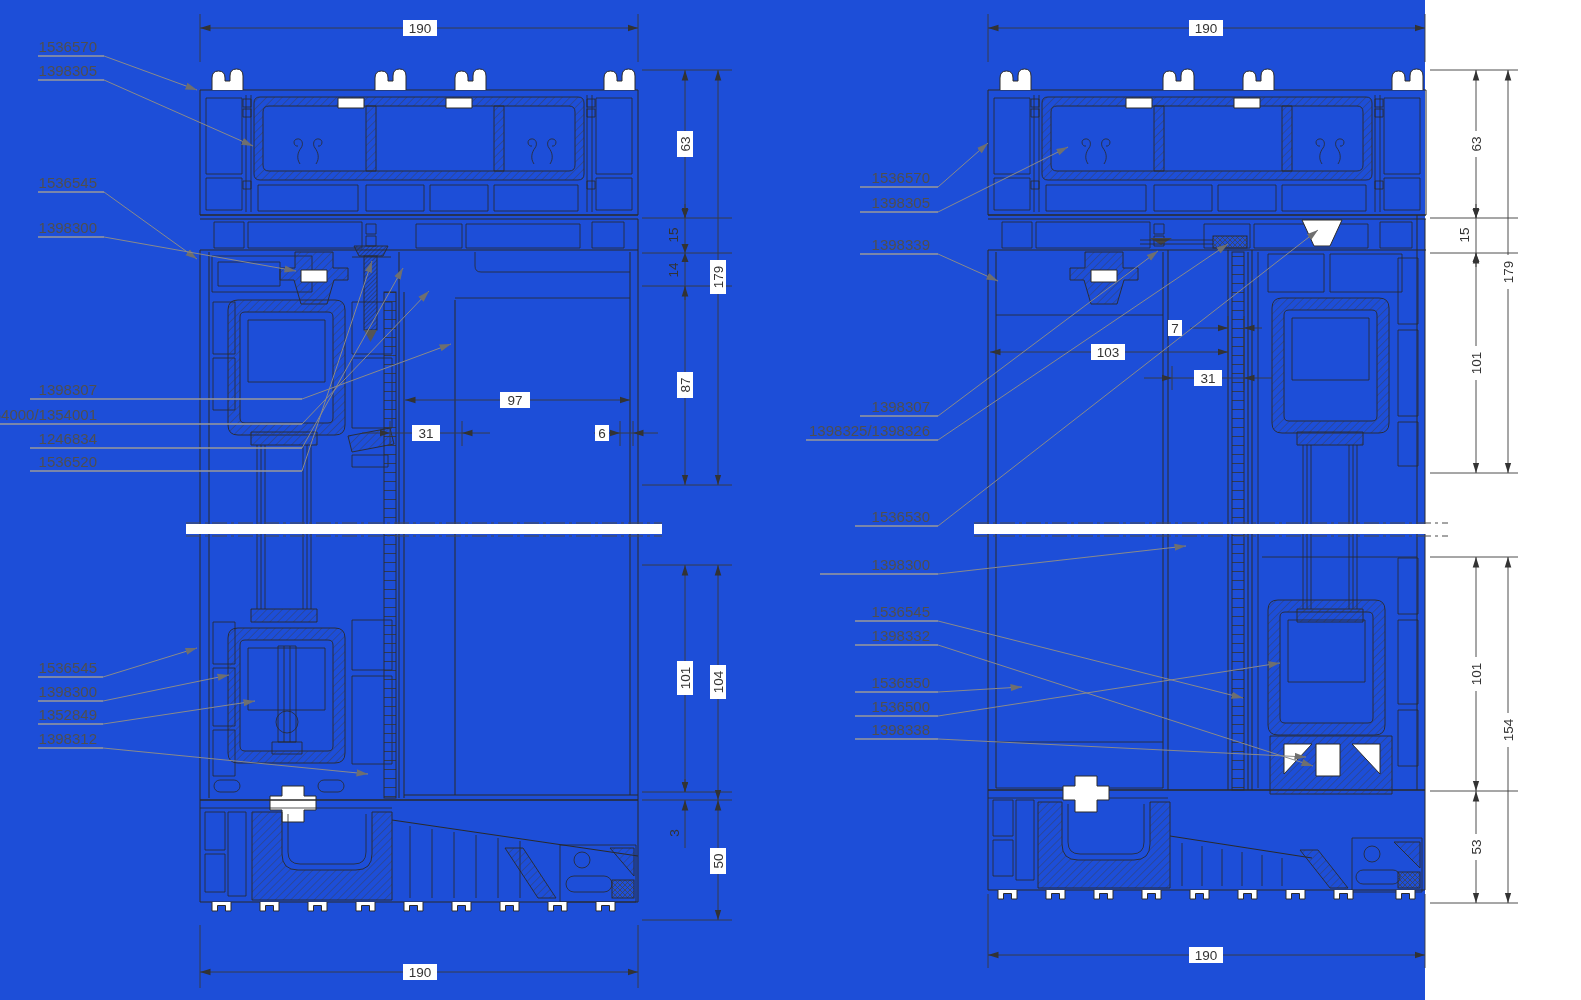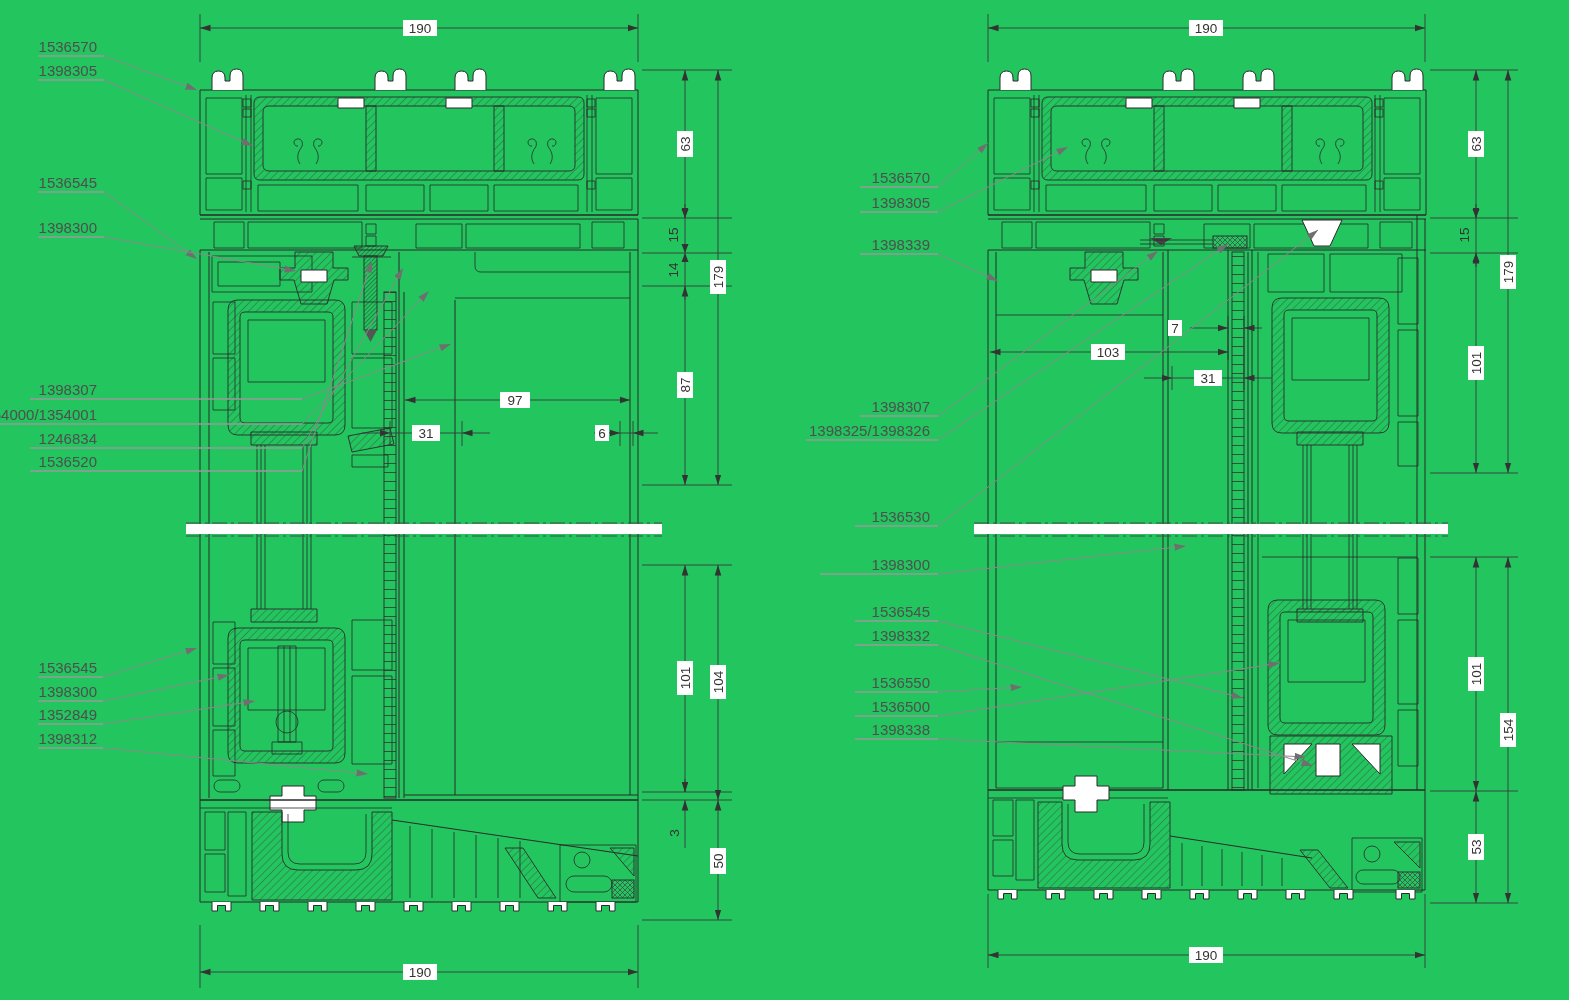--- a/index.html
+++ b/index.html
@@ -1,16 +1,16 @@
 <!DOCTYPE html>
 <html><head>
 <meta charset="utf-8">
 <style>
   html,body{margin:0;padding:0;background:#fff}
-  .stage{position:relative;width:1569px;height:1000px;background:#22c55e;font-family:"Liberation Sans",sans-serif}
+  .stage{position:relative;width:1425px;height:1000px;background:#1d4ed8;font-family:"Liberation Sans",sans-serif}
   svg{display:block}
   .p{fill:none;stroke:#2a2a2a;stroke-width:1;stroke-linejoin:round}
   .pt{fill:none;stroke:#2a2a2a;stroke-width:.8;stroke-linejoin:round}
   .pw{fill:#fff;stroke:#2a2a2a;stroke-width:1;stroke-linejoin:round}
   .h{fill:url(#hatch);stroke:#2a2a2a;stroke-width:.9;fill-rule:evenodd;stroke-linejoin:round}
   .hd{fill:url(#hatchD);stroke:#2a2a2a;stroke-width:.9}
   .x{fill:url(#cross);stroke:#2a2a2a;stroke-width:.9}
   .lad{fill:url(#ladder);stroke:#2a2a2a;stroke-width:.9}
   .d{fill:none;stroke:#3a3a3a;stroke-width:.9}
   .ld{fill:none;stroke:#8a8a8a;stroke-width:1}

